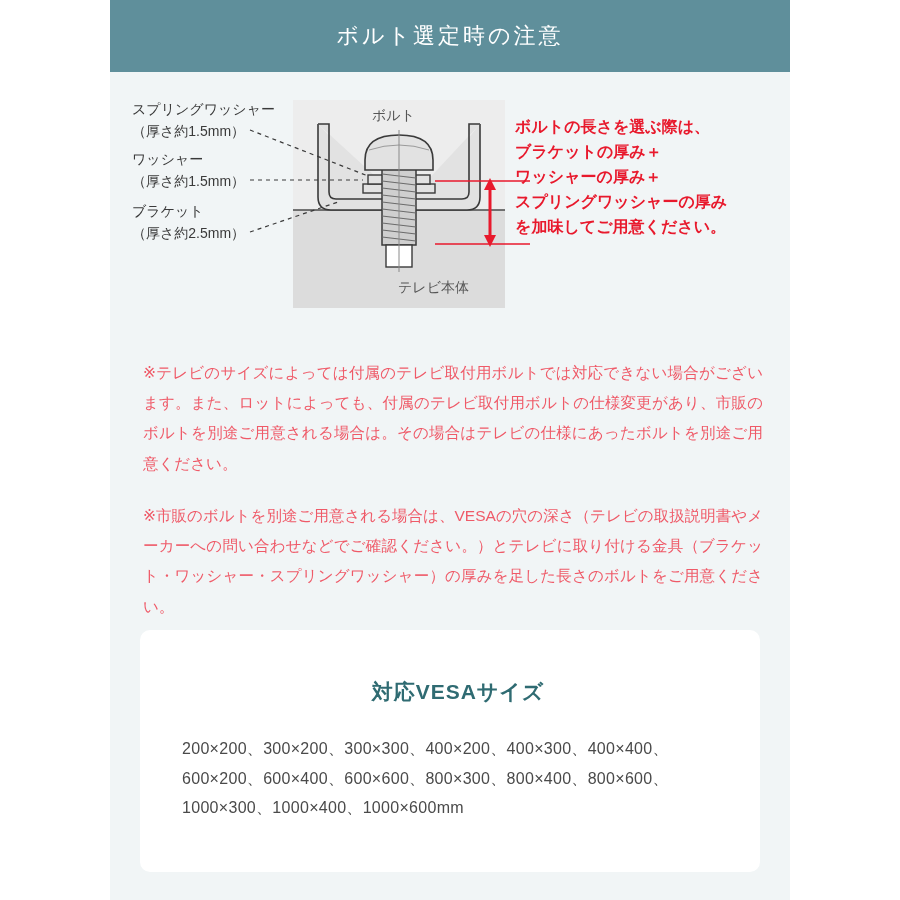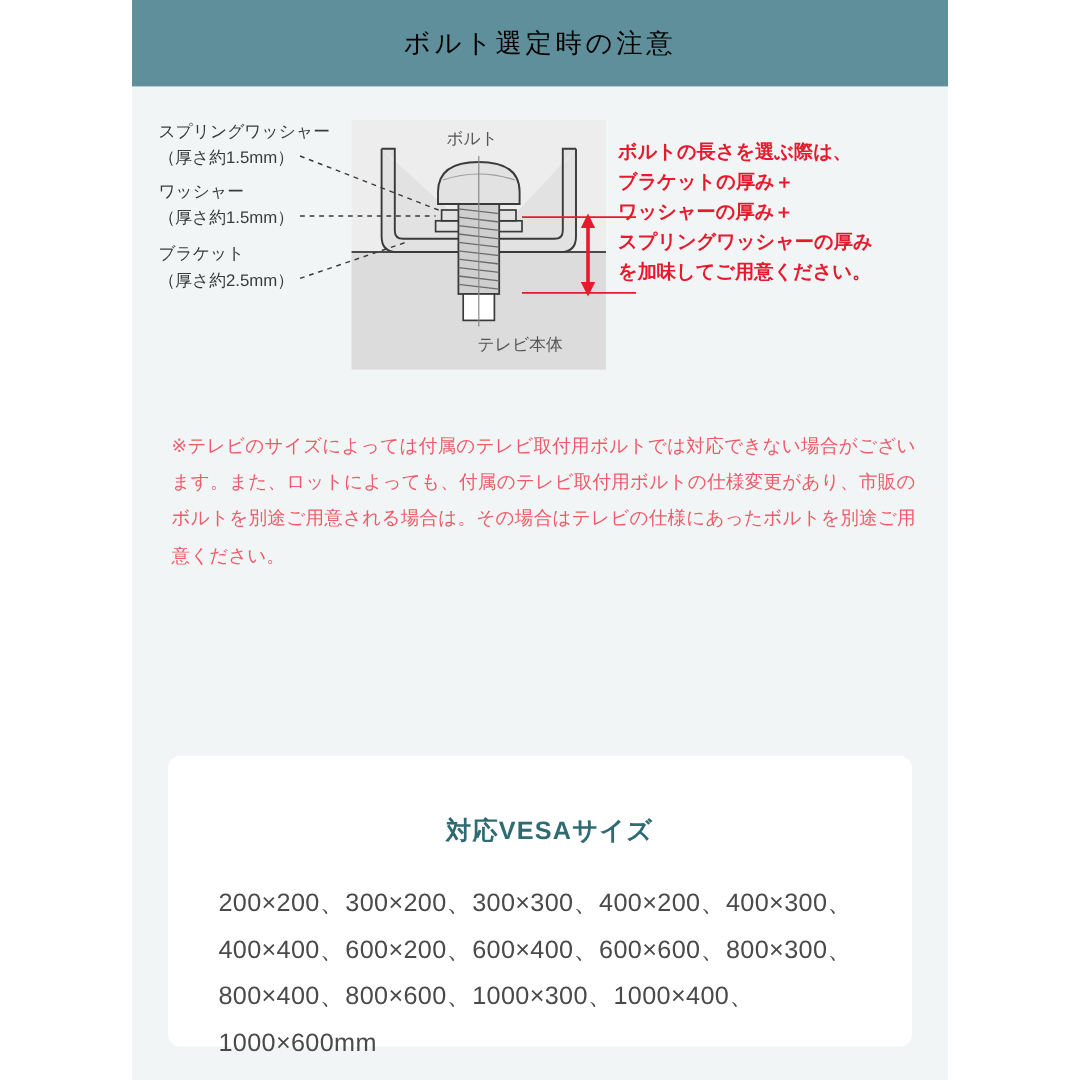--- a/index.html
+++ b/index.html
@@ -14,21 +14,21 @@
     width:680px;height:900px;
     background:#f1f5f6;
   }
   
   .header{
     position:absolute;left:0;top:0;width:680px;height:72px;
     background:#5f8f9b;
     display:flex;align-items:center;justify-content:center;
   }
   .header-title{
-    color:#000000;font-size:22px;letter-spacing:3px;font-weight:400;
+    color:#ffffff;font-size:22px;letter-spacing:3px;font-weight:400;
   }
   
   .diagram{
     position:absolute;left:0;top:72px;width:680px;height:260px;text-align:right;
   }
   .diagram svg{display:block;}
   
   .notes{
     position:absolute;left:33px;top:358px;width:620px;
   }
@@ -39,21 +39,21 @@
   
   .vesa-card{
     position:absolute;left:30px;top:630px;width:620px;height:242px;
     background:#ffffff;border-radius:10px;
   }
   .vesa-title{
     color:#2f6b72;font-size:21px;letter-spacing:1px;
     text-align:center;margin:48px 0 0 16px;font-weight:700;
   }
   .vesa-list{
-    color:#4a4a4a;font-size:21px;line-height:1.85;
+    color:#4a4a4a;font-size:16px;line-height:1.85;
     margin:28px 0 0 0;padding:0 42px;letter-spacing:.3px;
   }
 </style>
 </head>
 <body>
 
 <div class="page">
 
   <div class="header">
     <div class="header-title">ボルト選定時の注意</div>
@@ -145,20 +145,21 @@
         <text x="405" y="85">ブラケットの厚み＋</text>
         <text x="405" y="110">ワッシャーの厚み＋</text>
         <text x="405" y="135">スプリングワッシャーの厚み</text>
         <text x="405" y="160">を加味してご用意ください。</text>
       </g>
     </svg>
   </div>
 
   <div class="notes">
     <p class="note">※テレビのサイズによっては付属のテレビ取付用ボルトでは対応できない場合がございます。また、ロットによっても、付属のテレビ取付用ボルトの仕様変更があり、市販のボルトを別途ご用意される場合は。その場合はテレビの仕様にあったボルトを別途ご用意ください。</p>
+    <p class="note">※市販のボルトを別途ご用意される場合は、VESAの穴の深さ（テレビの取扱説明書やメーカーへの問い合わせなどでご確認ください。）とテレビに取り付ける金具（ブラケット・ワッシャー・スプリングワッシャー）の厚みを足した長さのボルトをご用意ください。</p>
   </div>
 
   <div class="vesa-card">
     <div class="vesa-title">対応VESAサイズ</div>
     <div class="vesa-list">200×200、300×200、300×300、400×200、400×300、400×400、600×200、600×400、600×600、800×300、800×400、800×600、1000×300、1000×400、1000×600mm</div>
   </div>
 
 </div>
 
 </body></html>

